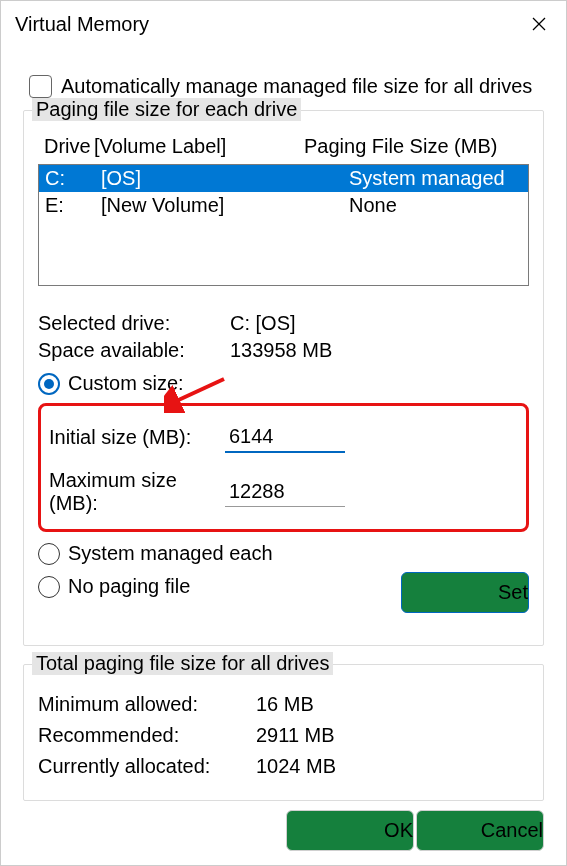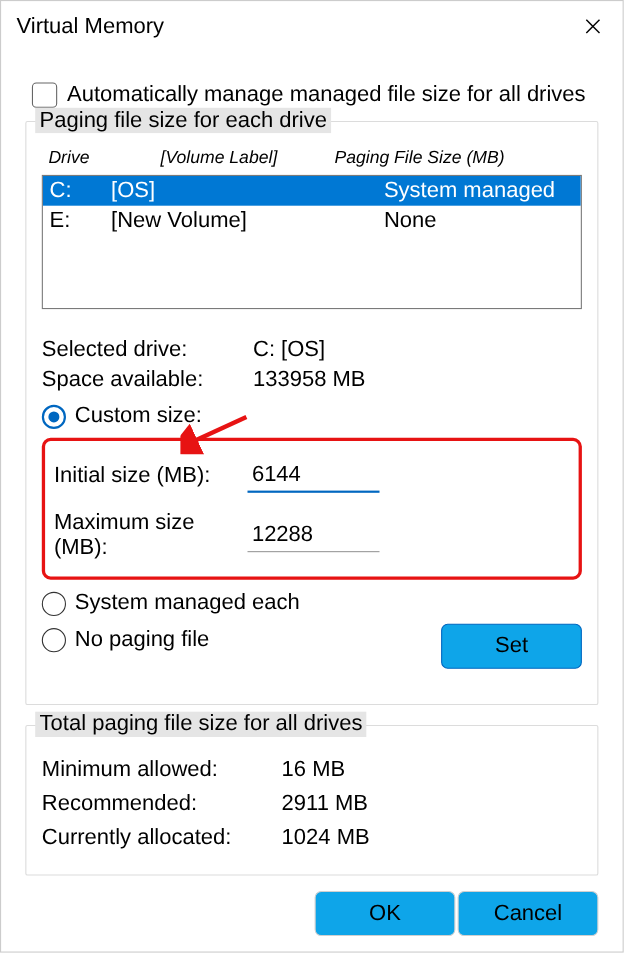--- a/index.html
+++ b/index.html
@@ -60,26 +60,25 @@
     .fieldset-legend {
       position: absolute;
       top: -13px;
       left: 8px;
       background: #e5e5e5;
       padding: 0 4px;
       font-size: 20px;
     }
     .drive-header {
       display: flex;
-      font-size: 16px;
+      font-size: 20px;
       padding: 4px 0 6px 6px;
-      font-style: italic;
     }
     .drive-col { width: 50px; }
-    .label-col { width: 210px; text-align: center; }
+    .label-col { width: 210px; }
     .size-col { flex: 1; }
     .drive-list {
       border: 1px solid #7a7a7a;
       height: 122px;
       overflow: hidden;
       margin-bottom: 26px;
       background: #fff;
     }
     .drive-row {
       display: flex;
@@ -155,26 +154,26 @@
       border-bottom: 2px solid #0067c0;
     }
     .set-row {
       display: flex;
       justify-content: flex-end;
       margin-top: -40px;
       margin-bottom: 18px;
     }
     .btn {
       border: 1px solid #d0d0d0;
-      background: #0ea5e9;
+      background: #15803d;
       border-radius: 6px;
       font-size: 20px;
       padding: 8px 0;
       min-width: 128px;
-      text-align: center;
+      text-align: right;
       cursor: default;
     }
     .btn.primary {
       border: 1px solid #0067c0;
     }
     .totals .info-row { margin: 8px 0; }
     .footer {
       position: absolute;
       bottom: 14px;
       right: 22px;

